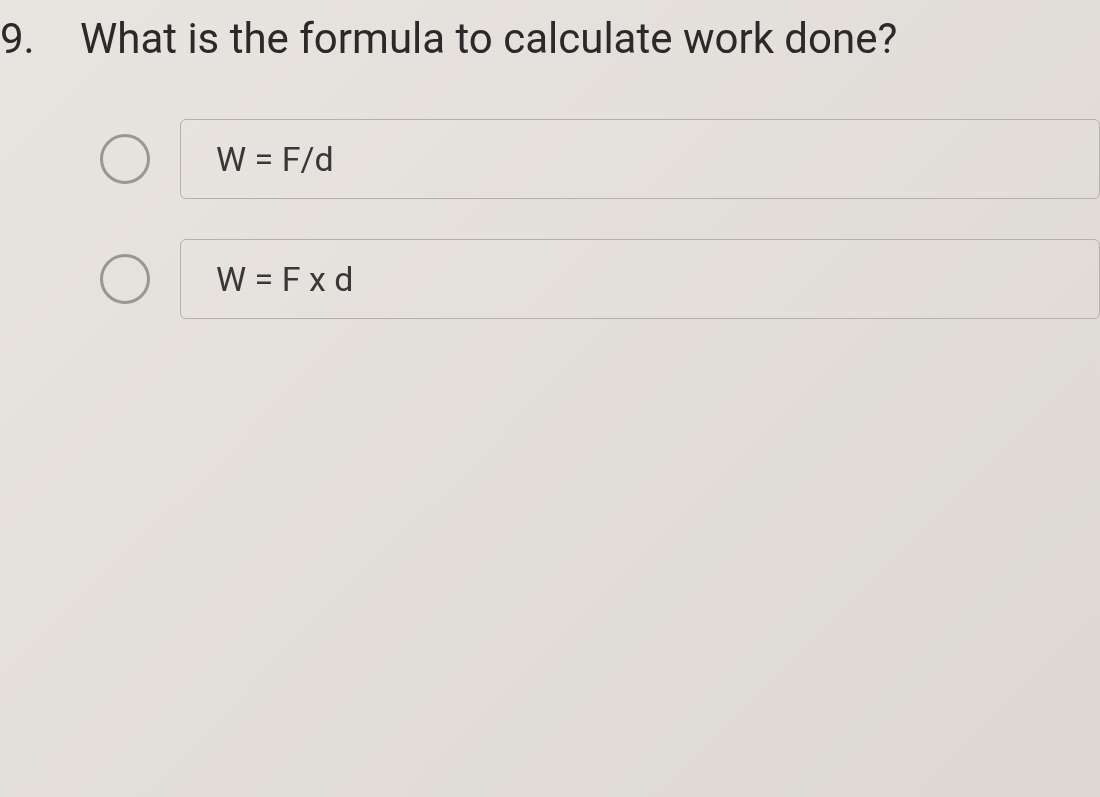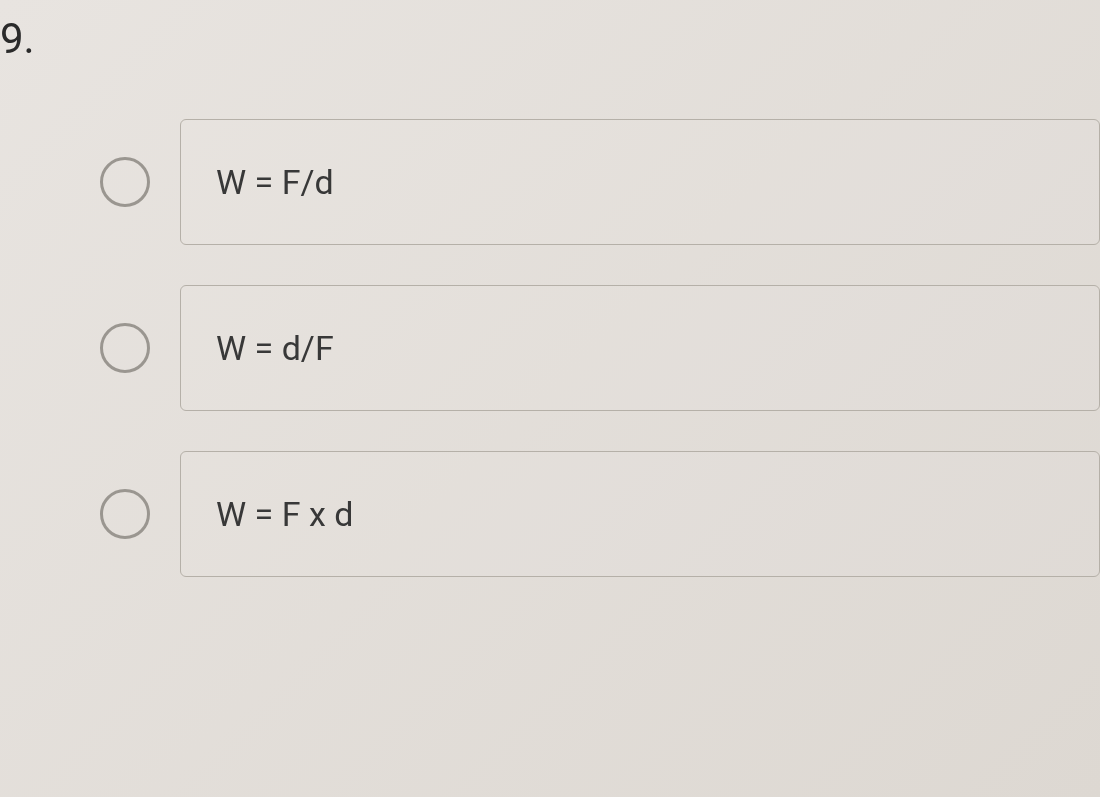--- a/index.html
+++ b/index.html
@@ -56,54 +56,49 @@
       border-radius: 50%;
       background: transparent;
       flex-shrink: 0;
       margin-right: 30px;
       cursor: pointer;
     }
     .option-box {
       flex: 1;
       border: 1px solid #b5b0a8;
       border-radius: 6px;
-      padding: 42px 35px;
+      padding: 19px 35px;
       background: rgba(255, 255, 255, 0.05);
       cursor: pointer;
     }
     .option-text {
       font-size: 34px;
       font-weight: 400;
       color: #383838;
     }
   </style>
 </head>
 <body>
 
 <div class="container">
   <div class="question-row">
     <div class="question-number">9.</div>
+    <div class="question-text">What is the formula to calculate work done?</div>
   </div>
 
   <div class="options">
 
     <div class="option-row">
       <div class="radio"></div>
       <div class="option-box">
         <span class="option-text">W = F/d</span>
       </div>
     </div>
 
 
-    <div class="option-row">
-      <div class="radio"></div>
-      <div class="option-box">
-        <span class="option-text">W = d/F</span>
-      </div>
-    </div>
 
     <div class="option-row">
       <div class="radio"></div>
       <div class="option-box">
         <span class="option-text">W = F x d</span>
       </div>
     </div>
 
   </div>
 </div>

